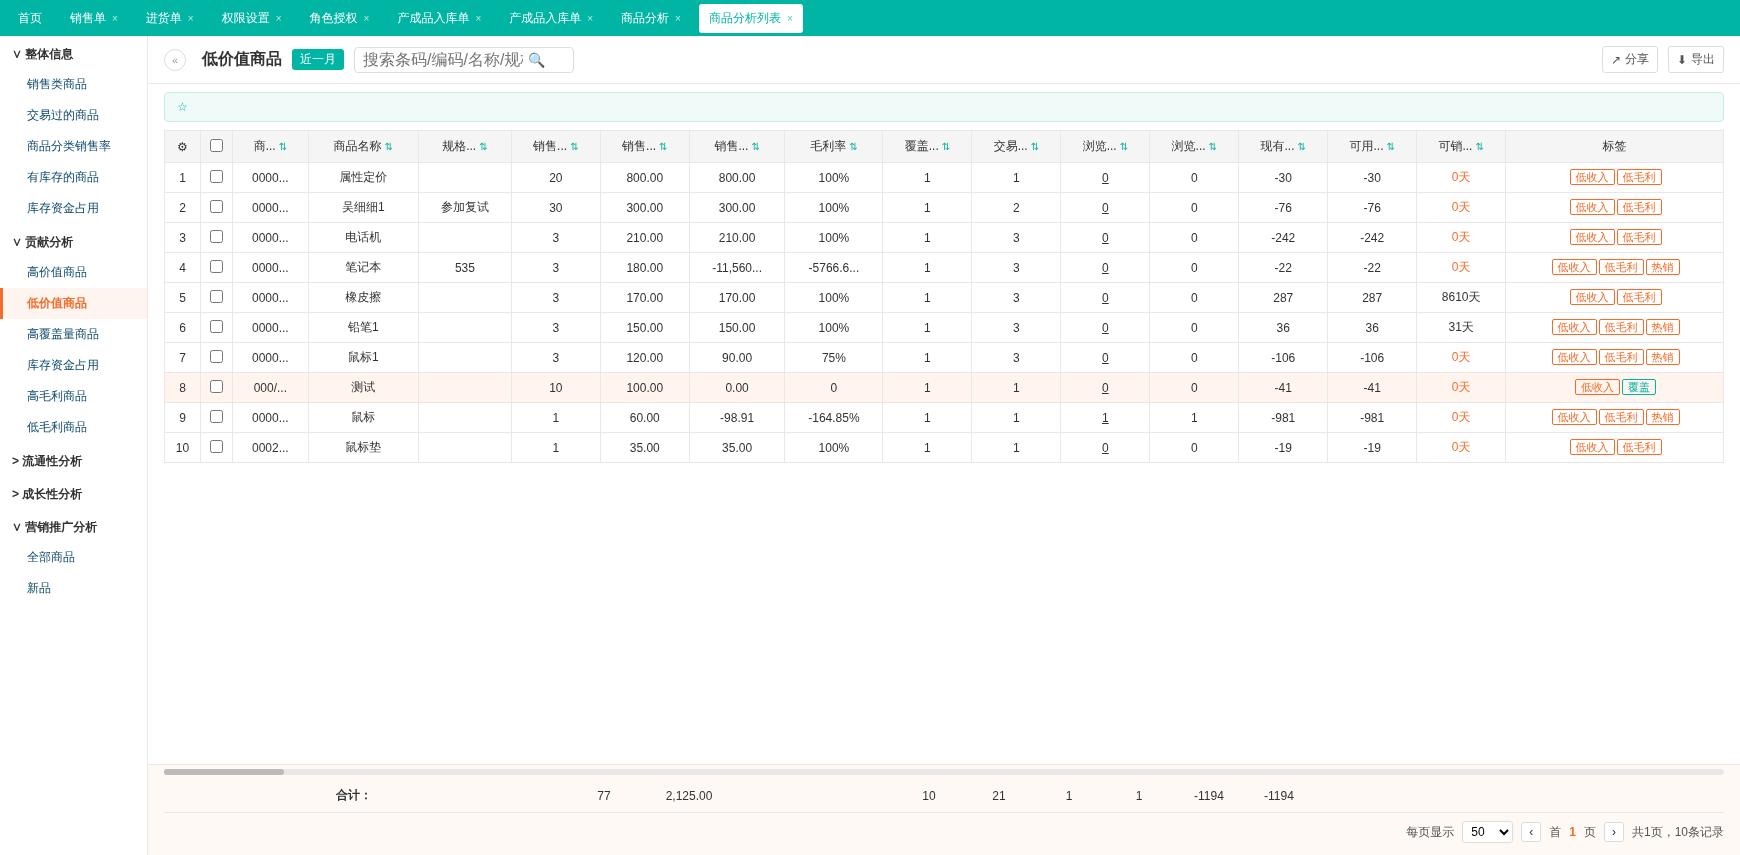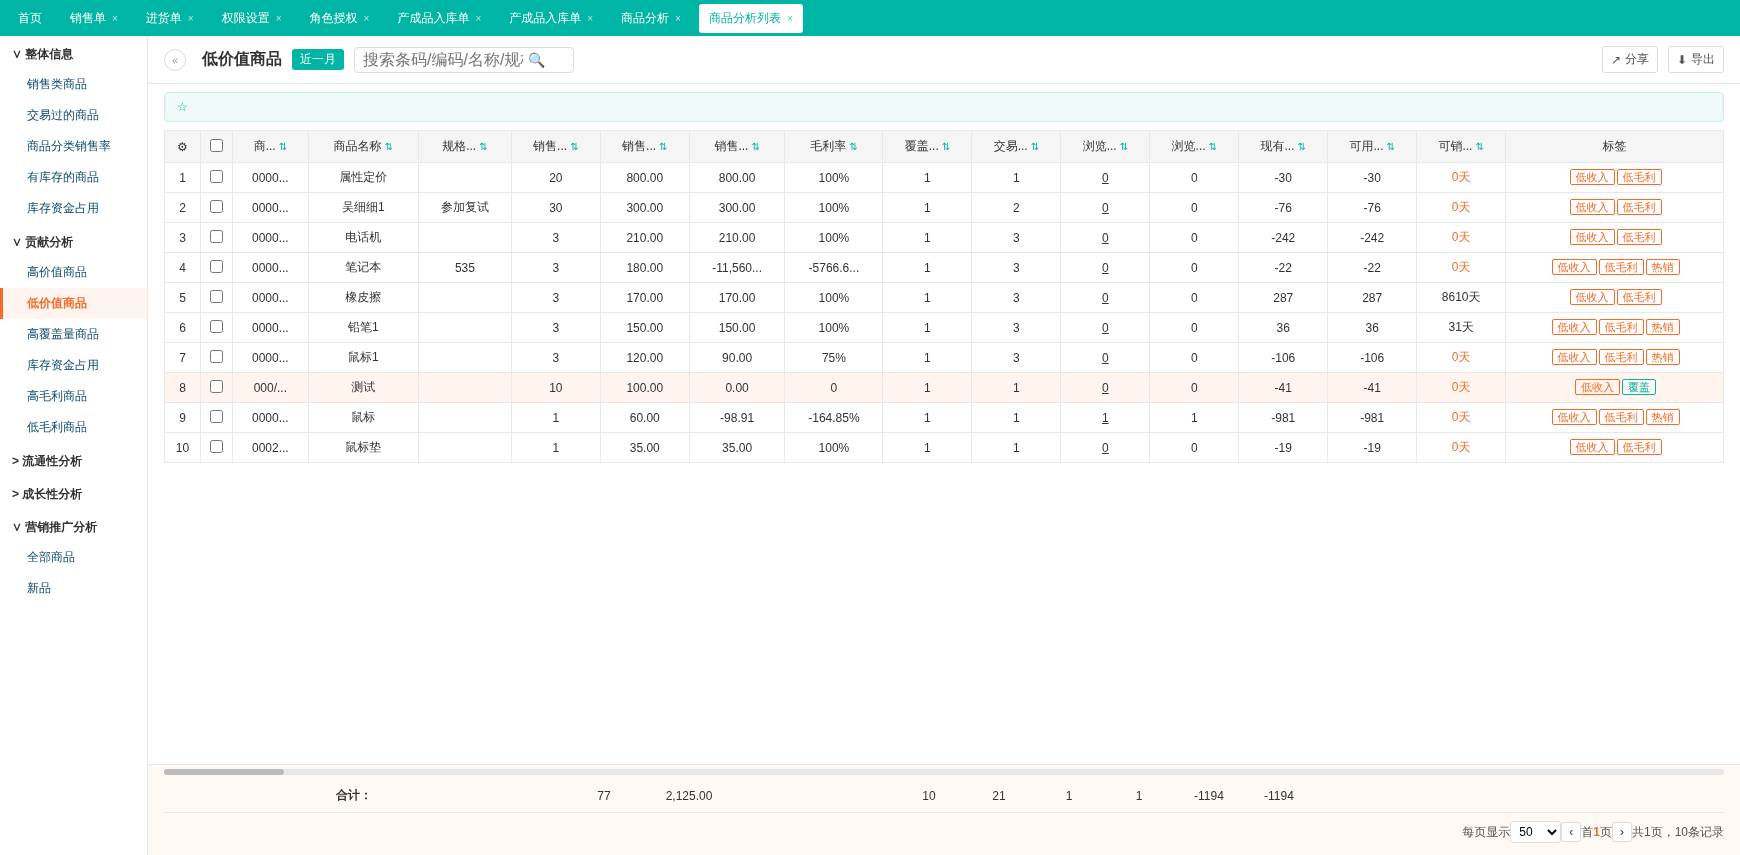--- a/index.html
+++ b/index.html
@@ -179,20 +179,21 @@
       font-size: 12px;
       color: #333;
       border-bottom: 1px solid #e8e8e8;
     }
 
     .pagination-bar {
       display: flex;
       align-items: center;
       justify-content: flex-end;
       padding: 8px 0;
+      gap: 8px;
       color: #555;
     }
     .per-page-select {
       border: 1px solid #ddd;
       border-radius: 3px;
       padding: 2px 4px;
       background: #fff;
     }
     .page-btn {
       border: 1px solid #ddd;

